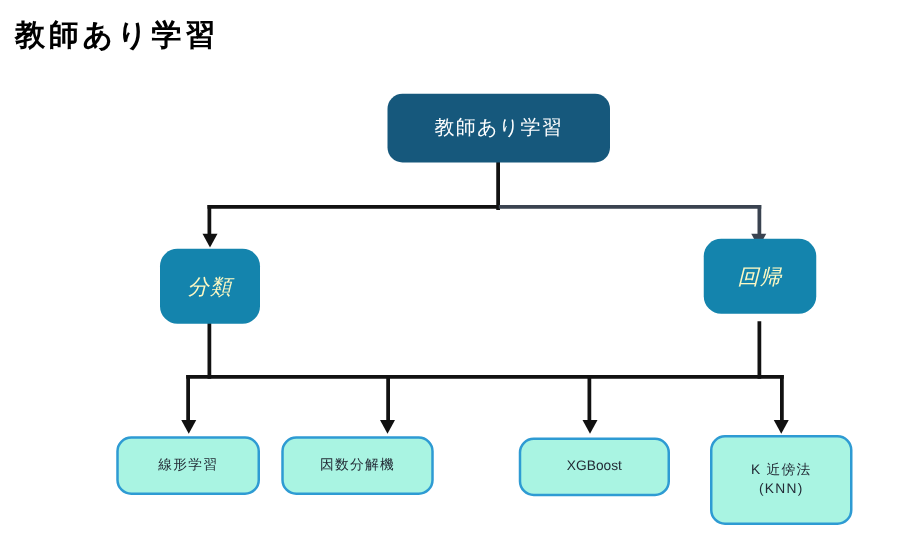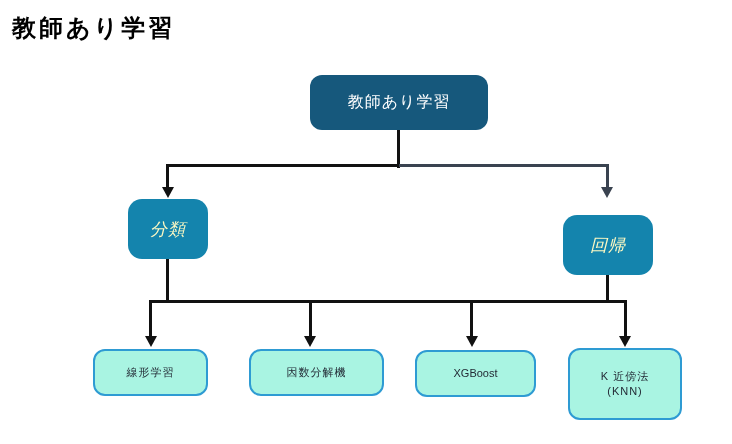--- a/index.html
+++ b/index.html
@@ -39,33 +39,33 @@
   }
   .node-branch {
     background: #1484ad;
     border-radius: 14px;
     color: #fef9c3;
     font-size: 17px;
     letter-spacing: 1px;
     font-style: italic;
   }
   .node-classification { left: 128px; top: 199px; width: 80px; height: 60px; }
-  .node-regression     { left: 563px; top: 215px; width: 90px; height: 60px; }
+  .node-regression     { left: 563px; top: 191px; width: 90px; height: 60px; }
   .node-leaf {
     background: #a9f4e2;
     border: 2px solid #2e9bd3;
     border-radius: 12px;
     color: #232b36;
     font-size: 11px;
     letter-spacing: 1px;
     flex-direction: column;
     line-height: 1.35;
   }
   .node-linear        { left: 93px;  top: 349px; width: 115px; height: 47px; }
-  .node-factorization { left: 249px; top: 349px; width: 135px; height: 47px; text-align: center; }
+  .node-factorization { left: 225px; top: 349px; width: 122px; height: 47px; text-align: center; }
   .node-xgboost       { left: 415px; top: 350px; width: 121px; height: 47px; letter-spacing: 0; align-items: center; }
   .node-knn           { left: 568px; top: 348px; width: 114px; height: 72px; }
   .line {
     position: absolute;
     background: #111111;
   }
   .line.slate { background: #3a4350; }
   .arrowhead {
     position: absolute;
     width: 0; height: 0;

